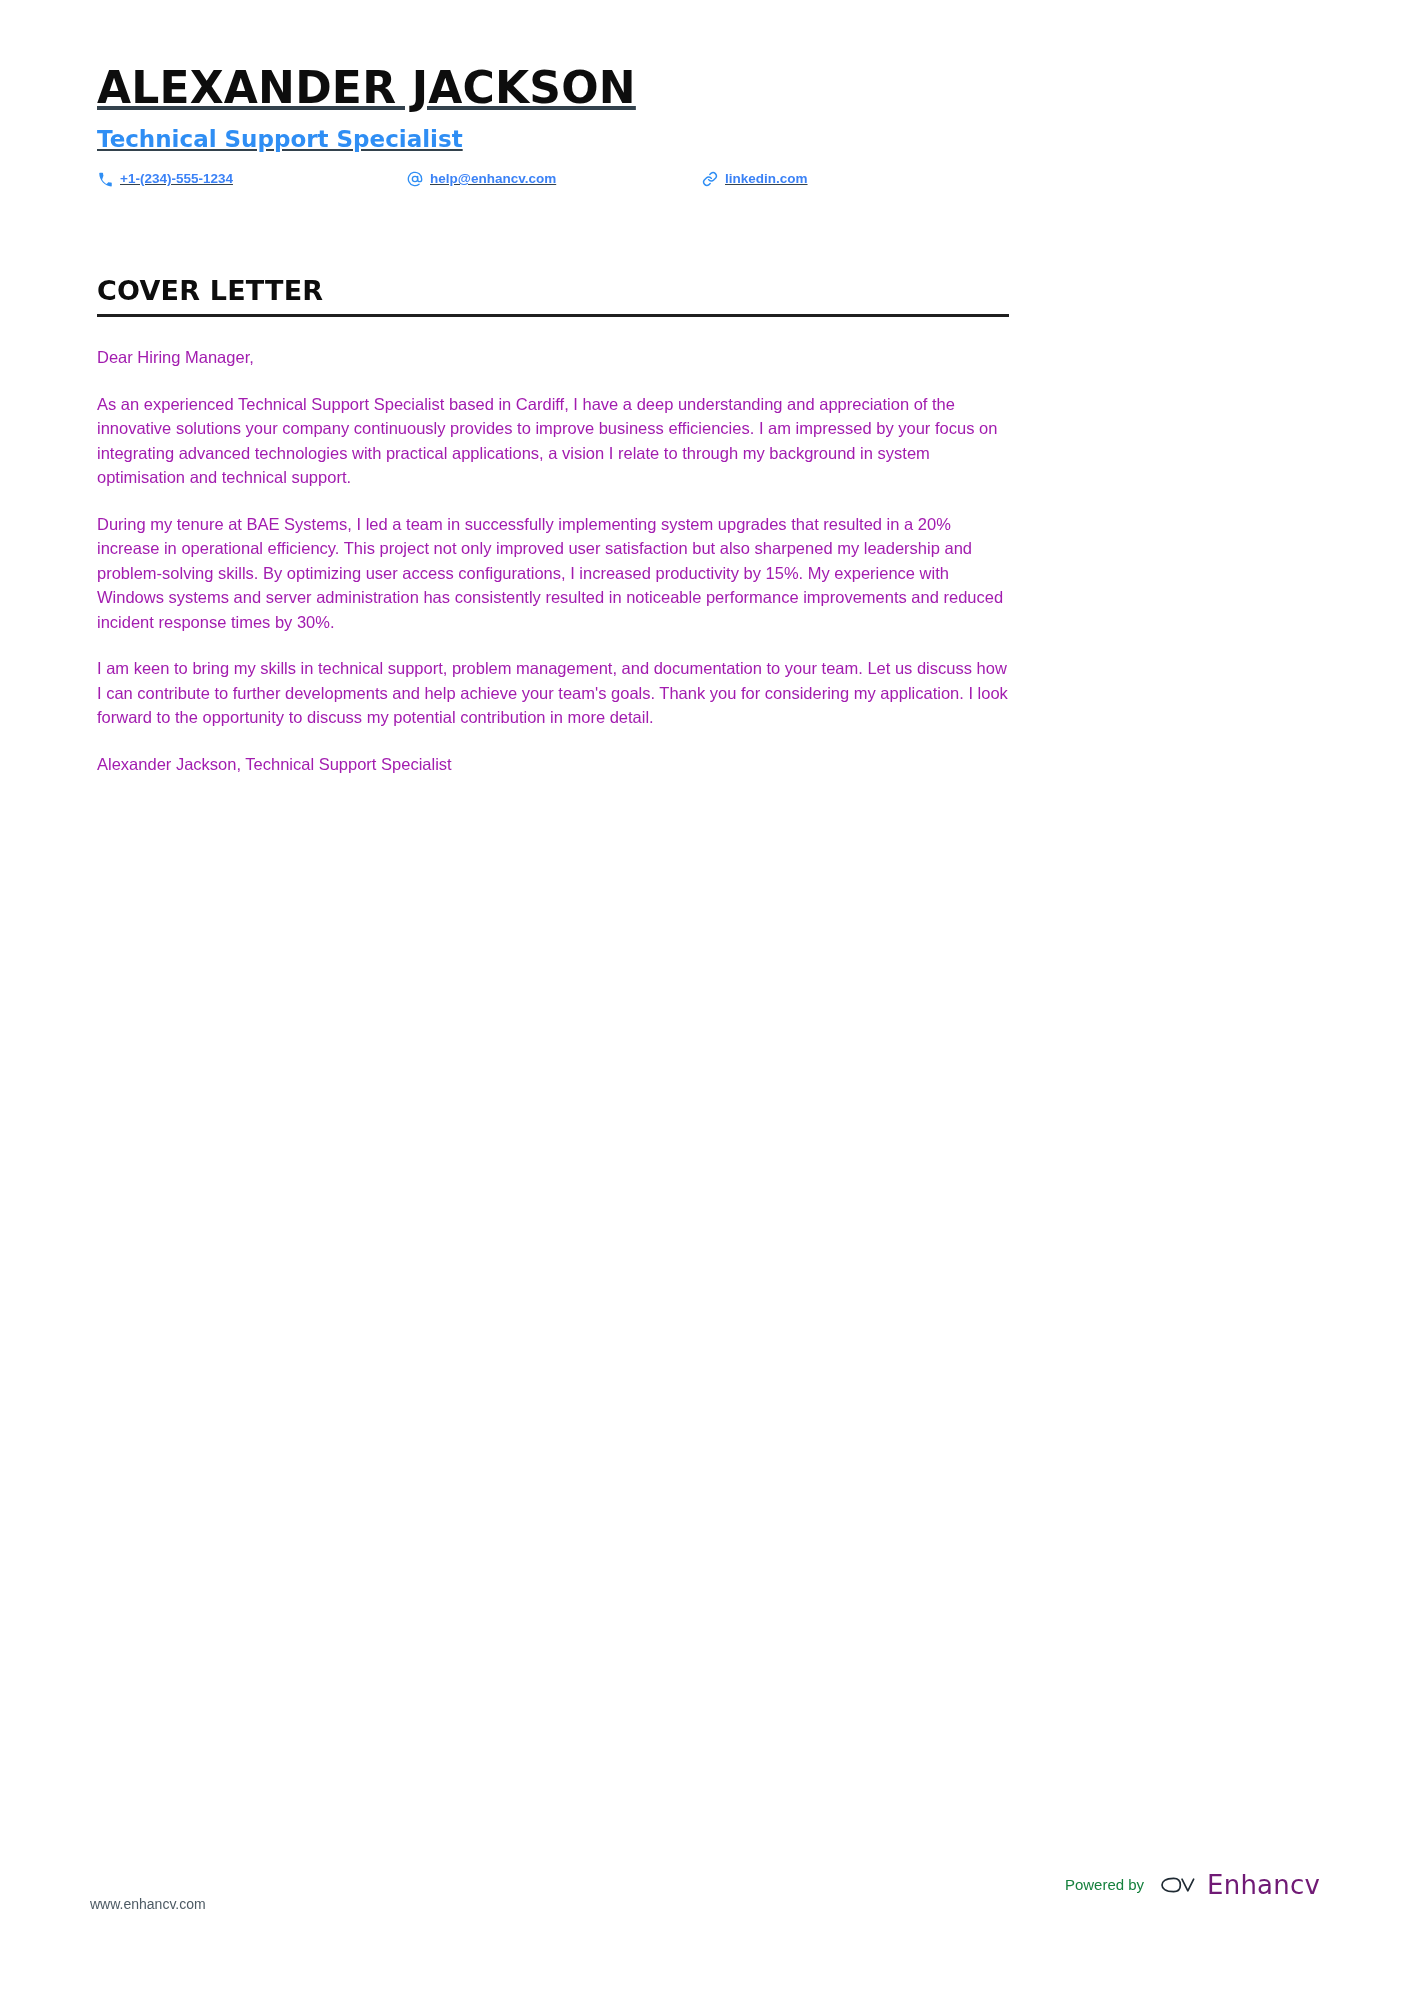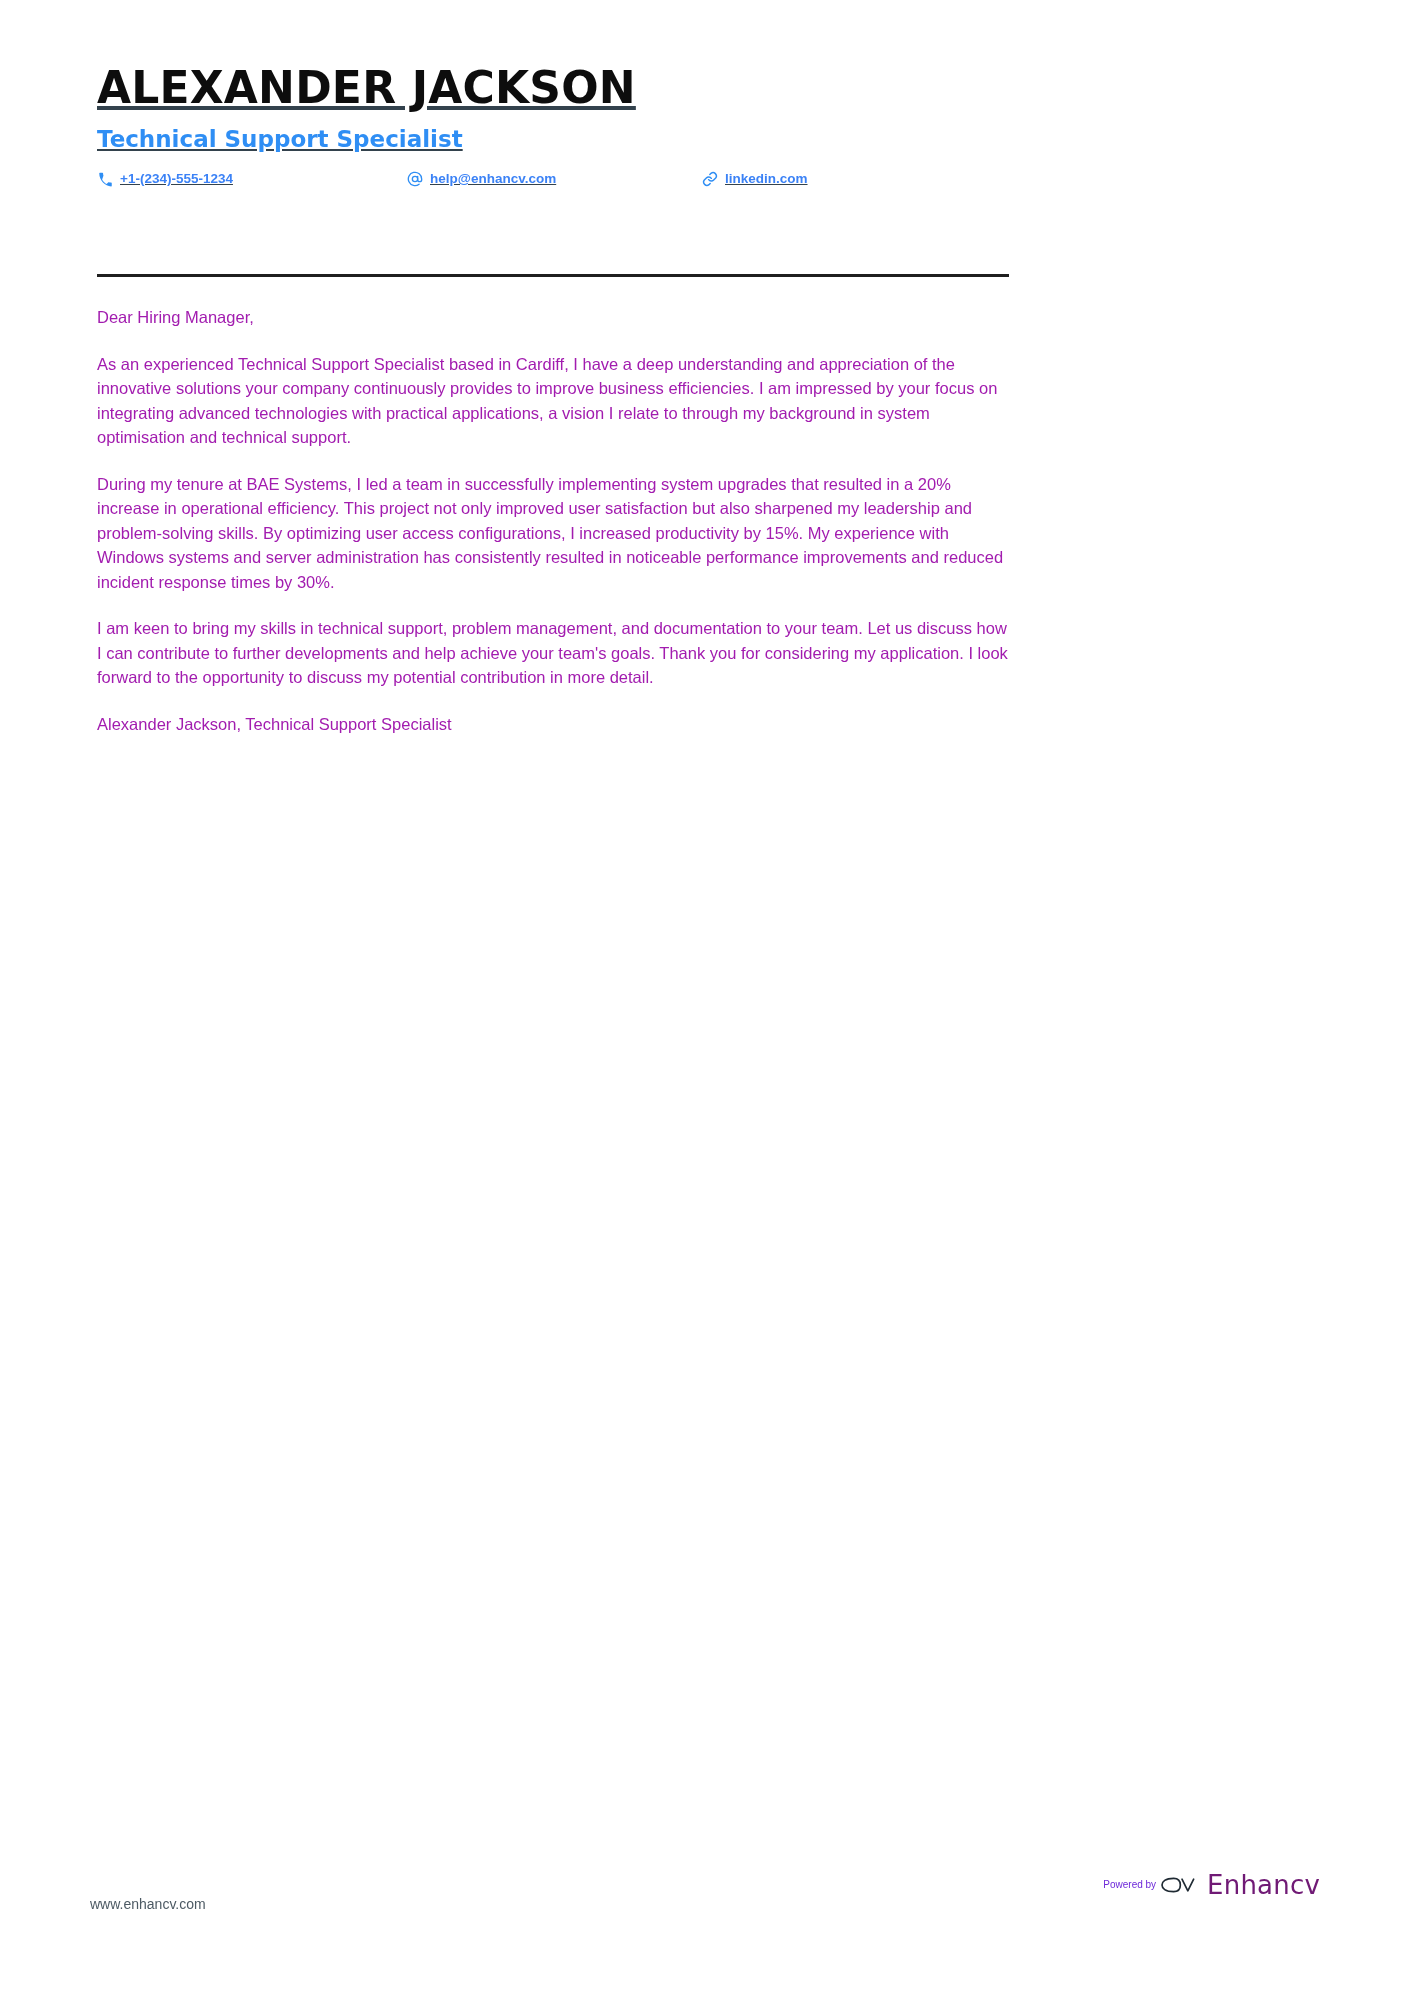--- a/index.html
+++ b/index.html
@@ -130,24 +130,24 @@
     font-size: 14px;
     line-height: 18px;
     color: #4d5a64;
     margin-top: 39px;
   }
   .footer-brand {
     display: flex;
     align-items: center;
   }
   .powered-by {
-    font-size: 10px;
+    font-size: 15px;
     line-height: 18px;
-    color: #6d28d9;
-    margin-right: 0;
+    color: #15803d;
+    margin-right: 12px;
   }
   .brand-mark {
     width: 42px;
     height: 26px;
     margin-right: 9px;
     color: #1f2a33;
     display: inline-flex;
     align-items: center;
     justify-content: center;
   }
@@ -202,20 +202,21 @@
             </span>
             <span>linkedin.com</span>
           </div>
 
         </div>
 
       </div>
     </div>
 
     <div class="section">
+      <h2 class="section-title">COVER LETTER</h2>
       <div class="section-rule"></div>
 
       <div class="letter-body">
         <p>Dear Hiring Manager,</p>
         <p>As an experienced Technical Support Specialist based in Cardiff, I have a deep understanding and appreciation of the innovative solutions your company continuously provides to improve business efficiencies. I am impressed by your focus on integrating advanced technologies with practical applications, a vision I relate to through my background in system optimisation and technical support.</p>
         <p>During my tenure at BAE Systems, I led a team in successfully implementing system upgrades that resulted in a 20% increase in operational efficiency. This project not only improved user satisfaction but also sharpened my leadership and problem-solving skills. By optimizing user access configurations, I increased productivity by 15%. My experience with Windows systems and server administration has consistently resulted in noticeable performance improvements and reduced incident response times by 30%.</p>
         <p>I am keen to bring my skills in technical support, problem management, and documentation to your team. Let us discuss how I can contribute to further developments and help achieve your team's goals. Thank you for considering my application. I look forward to the opportunity to discuss my potential contribution in more detail.</p>
         <p>Alexander Jackson, Technical Support Specialist</p>
       </div>
     </div>

